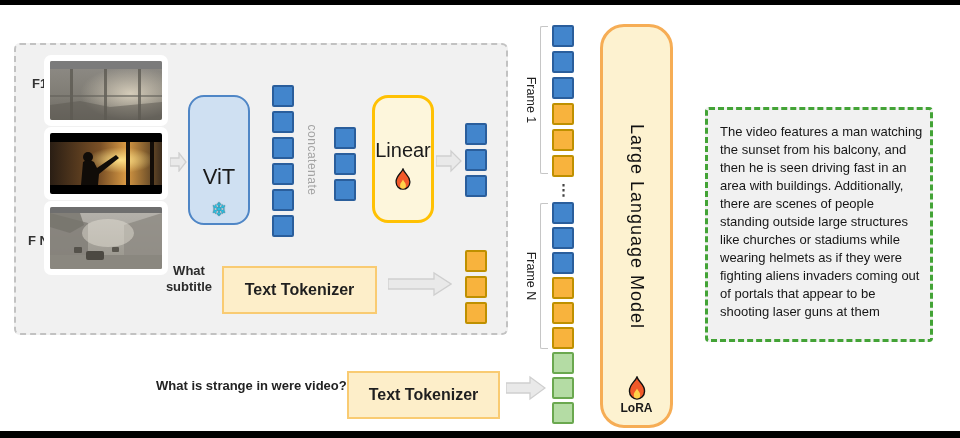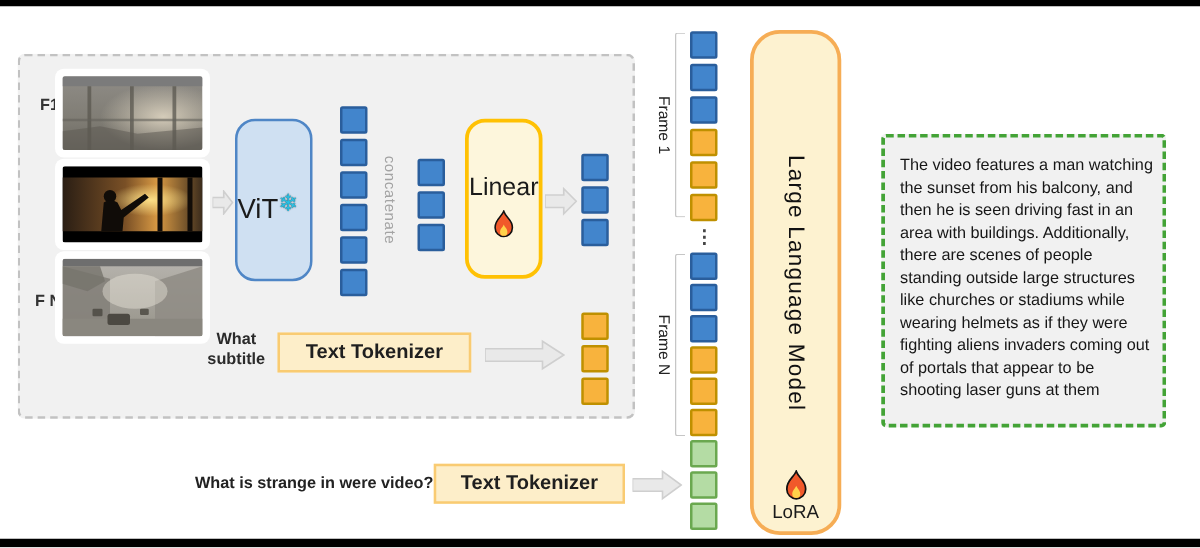--- a/index.html
+++ b/index.html
@@ -7,44 +7,44 @@
          font-family:"Liberation Sans",sans-serif;color:#1a1a1a;}
   .blackbar{position:absolute;left:0;width:960px;background:#000;}
   .encoder-panel{position:absolute;left:14px;top:43px;width:494px;height:292px;
                  background:#f1f1f1;border:2px dashed #c2c2c2;border-radius:6px;box-sizing:border-box;}
   .thumb-card{position:absolute;background:#fff;border-radius:7px;}
   .thumb-card svg{position:absolute;left:6px;top:6px;border-radius:2px;}
   .flabel{position:absolute;font-size:13px;font-weight:600;color:#333;}
   .ellipsis{position:absolute;font-size:15px;font-weight:700;color:#444;line-height:1;}
   .vit-box{position:absolute;left:188px;top:95px;width:62px;height:130px;box-sizing:border-box;
            background:#cfe0f2;border:2.5px solid #4f86c6;border-radius:16px;
-           display:flex;flex-direction:row;align-items:center;justify-content:flex-start;}
+           display:flex;flex-direction:column;align-items:center;justify-content:flex-end;}
   .vit-box .vit-label{font-size:22px;color:#1a1a1a;margin-top:14px;}
   .snow{font-size:19px;color:#29c1e4;text-shadow:0 0 1px rgba(0,0,0,.85);margin:8px 0 2px 0;}
   .linear-box{position:absolute;left:372px;top:95px;width:62px;height:128px;box-sizing:border-box;
               background:#fdf6dc;border:3px solid #ffc103;border-radius:16px;
               display:flex;flex-direction:column;align-items:center;justify-content:center;}
   .linear-box .linear-label{font-size:20px;margin-top:16px;}
   .tokcol{position:absolute;display:flex;flex-direction:column;gap:4px;}
   .tok{width:22px;height:22px;border:2px solid;border-radius:2px;box-sizing:border-box;}
   .rot-label{position:absolute;text-align:center;transform:rotate(90deg);white-space:nowrap;}
   .concat-label{font-size:12px;color:#a3a3a3;letter-spacing:.5px;}
   .group-label{font-size:12.5px;color:#222;}
-  .tokenizer-box{position:absolute;height:32px;box-sizing:border-box;background:#fdeec9;
+  .tokenizer-box{position:absolute;height:48px;box-sizing:border-box;background:#fdeec9;
                  border:2.5px solid #f9cb72;display:flex;align-items:center;justify-content:center;
                  font-size:16px;font-weight:600;color:#1f1f1f;}
   .sub-label{position:absolute;font-size:13px;font-weight:600;color:#2b2b2b;text-align:center;line-height:16px;}
   .bracket{position:absolute;width:8px;box-sizing:border-box;
            border:1.6px solid #c6c6c6;border-right:none;border-radius:2px 0 0 2px;}
   .llm-box{position:absolute;left:600px;top:24px;width:73px;height:404px;box-sizing:border-box;
            background:#fdf2d0;border:3px solid #f6ad55;border-radius:24px;
            display:flex;align-items:center;justify-content:center;}
   .llm-label{transform:rotate(90deg);white-space:nowrap;font-size:18px;letter-spacing:1px;color:#111;}
   .lora-wrap{position:absolute;left:600px;top:376px;width:73px;display:flex;flex-direction:column;align-items:center;}
-  .lora-label{font-size:15px;color:#1a1a1a;margin-top:-2px;}
+  .lora-label{font-size:12px;color:#1a1a1a;margin-top:-2px;font-weight:bold;}
   .output-box{position:absolute;left:705px;top:107px;width:228px;height:235px;box-sizing:border-box;
               background:#f1f1f1;border:3px dashed #43a336;border-radius:4px;
               padding:13px 6px 0 12px;font-size:13px;line-height:18px;color:#161616;}
   .question-text{position:absolute;left:156px;top:378px;font-size:13px;font-weight:600;color:#222;}
   .arrow{position:absolute;}
 </style>
 </head>
 <body>
 
 <div class="stage">

